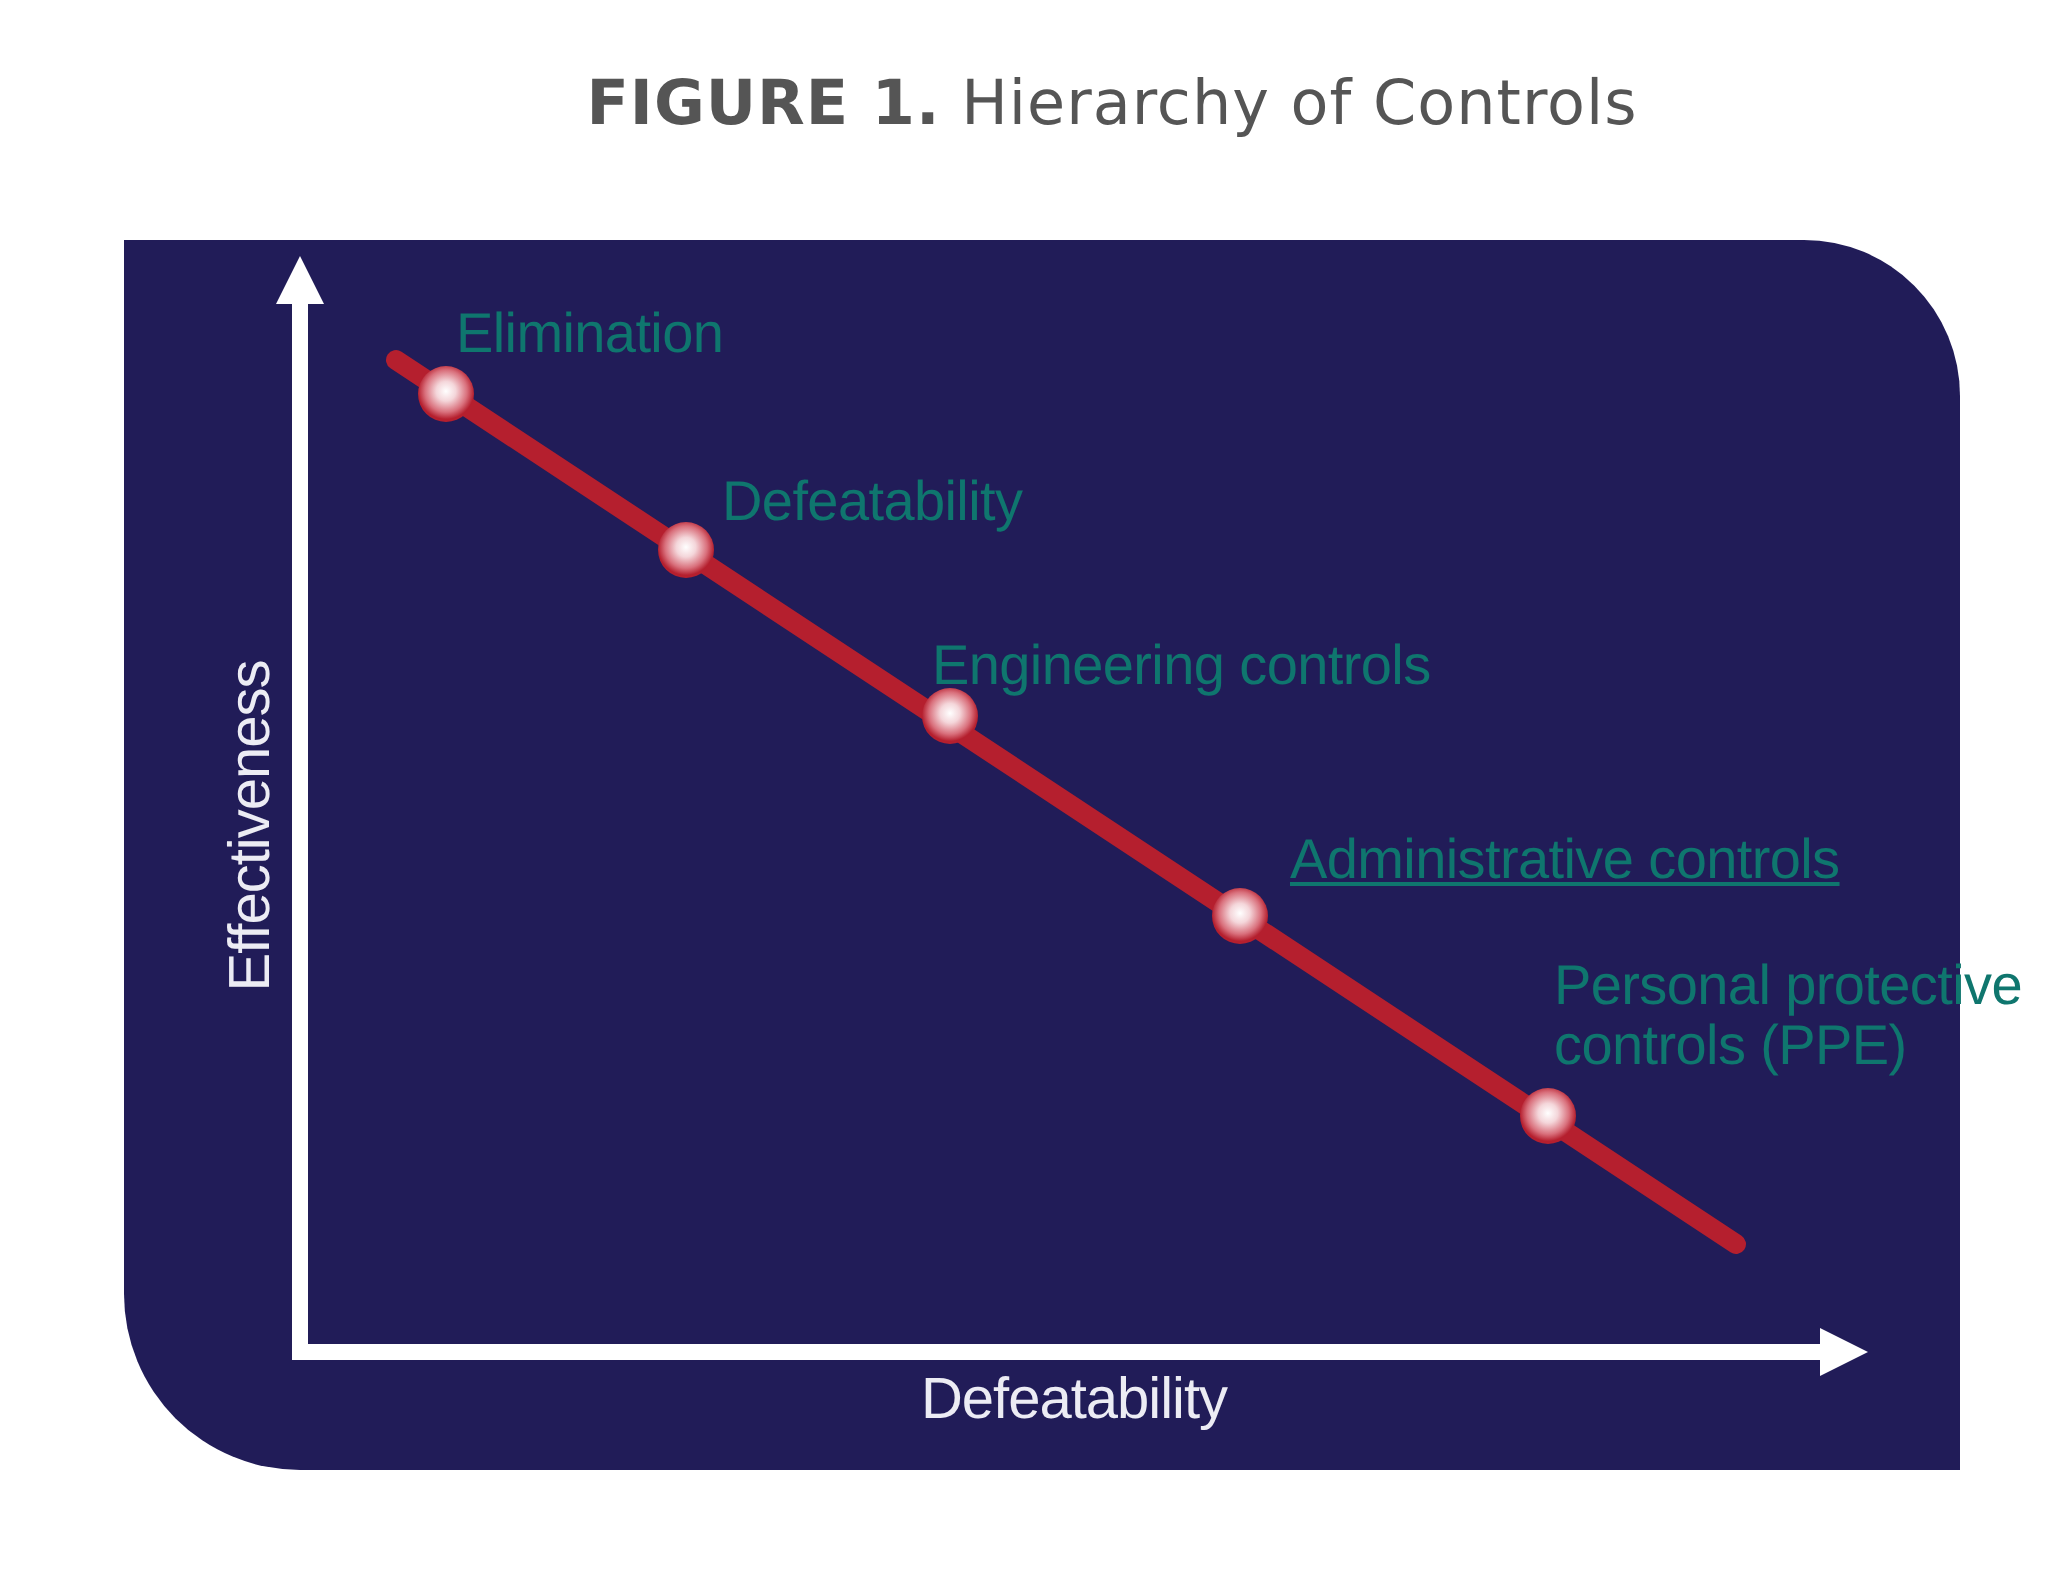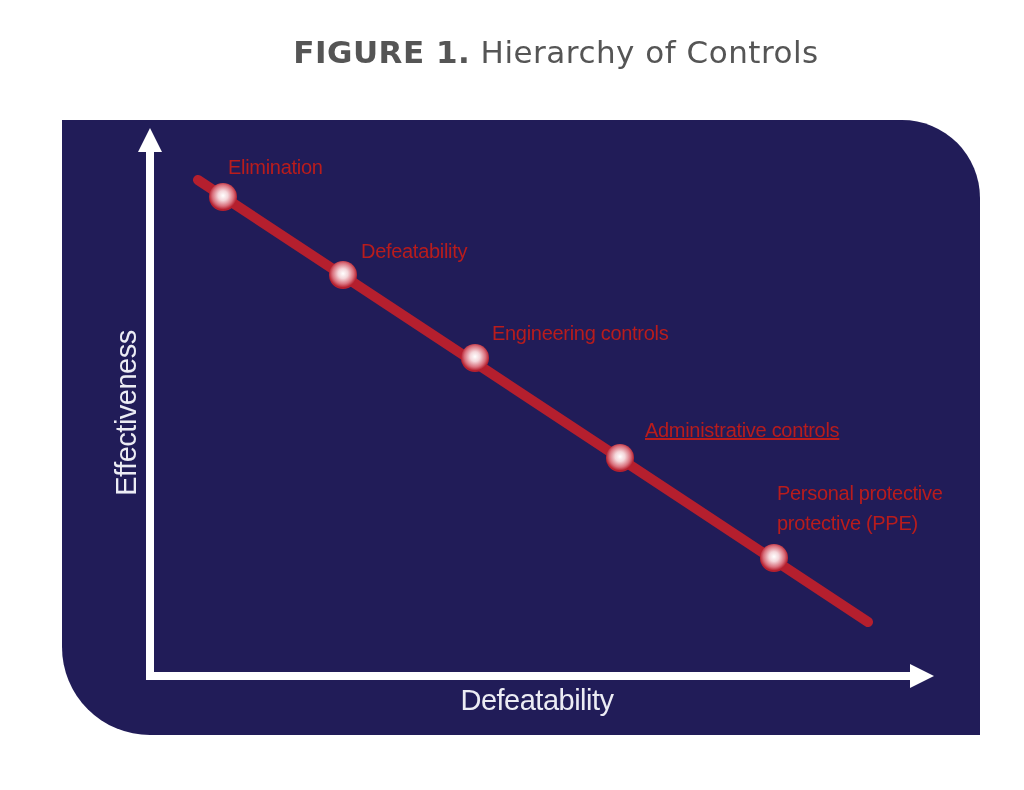--- a/index.html
+++ b/index.html
@@ -2,21 +2,21 @@
 <html><head>
 <meta charset="utf-8">
 <style>
   html, body { margin:0; padding:0; background:#ffffff; }
   body { width:1024px; height:790px; position:relative; overflow:hidden; font-family:"Liberation Sans", sans-serif; }
   .fig-title { position:absolute; left:0; top:34px; width:1024px; text-align:center; font-size:31px; color:#555555; letter-spacing:0.5px; font-family:"DejaVu Sans", sans-serif;margin-left:44px; }
   .fig-title .num { font-weight:bold; }
   .fig-title .rest { font-weight:normal; }
   .panel { position:absolute; left:62px; top:120px; width:918px; height:615px; background:#211c58; border-radius:0 78px 0 88px; }
   svg.diagram { position:absolute; left:0; top:0; }
-  .lbl { position:absolute; color:#b91c1c; font-size:20px; white-space:nowrap; line-height:24px; font-family:"Liberation Sans", sans-serif; letter-spacing:-0.3px; }
+  .lbl { position:absolute; color:#0f766e; font-size:28px; white-space:nowrap; line-height:24px; font-family:"Liberation Sans", sans-serif; letter-spacing:-0.3px; }
   .xlabel { position:absolute; left:0; width:1074px; top:684px; text-align:center; color:#ececf4; font-size:29px; font-family:"Liberation Sans", sans-serif; letter-spacing:-0.5px; }
   .ylabel { position:absolute; left:126px; top:413px; transform:translate(-50%,-50%) rotate(-90deg); color:#ececf4; font-size:29px; white-space:nowrap; font-family:"Liberation Sans", sans-serif; letter-spacing:-0.5px; }
 </style>
 </head>
 <body>
 
 <div class="fig-title">
   <span class="num">FIGURE 1.</span>
   <span class="rest">Hierarchy of Controls</span>
 </div>
@@ -47,19 +47,19 @@
 
   <circle cx="223" cy="197" r="14" fill="url(#dotGrad)"></circle>
   <circle cx="343" cy="275" r="14" fill="url(#dotGrad)"></circle>
   <circle cx="475" cy="358" r="14" fill="url(#dotGrad)"></circle>
   <circle cx="620" cy="458" r="14" fill="url(#dotGrad)"></circle>
   <circle cx="774" cy="558" r="14" fill="url(#dotGrad)"></circle>
 </svg>
 
 <div class="lbl" style="left:228px; top:155px;">Elimination</div>
 <div class="lbl" style="left:361px; top:239px;">Defeatability</div>
-<div class="lbl" style="left:492px; top:321px;">Engineering controls</div>
+<div class="lbl" style="left:466px; top:321px;">Engineering controls</div>
 <div class="lbl" style="left:645px; top:418px;text-decoration:underline;">Administrative controls</div>
 <div class="lbl" style="left:777px; top:481px;">Personal protective</div>
-<div class="lbl" style="left:777px; top:511px;">protective (PPE)</div>
+<div class="lbl" style="left:777px; top:511px;">controls (PPE)</div>
 
 <div class="xlabel">Defeatability</div>
 <div class="ylabel">Effectiveness</div>
 
 </body></html>

